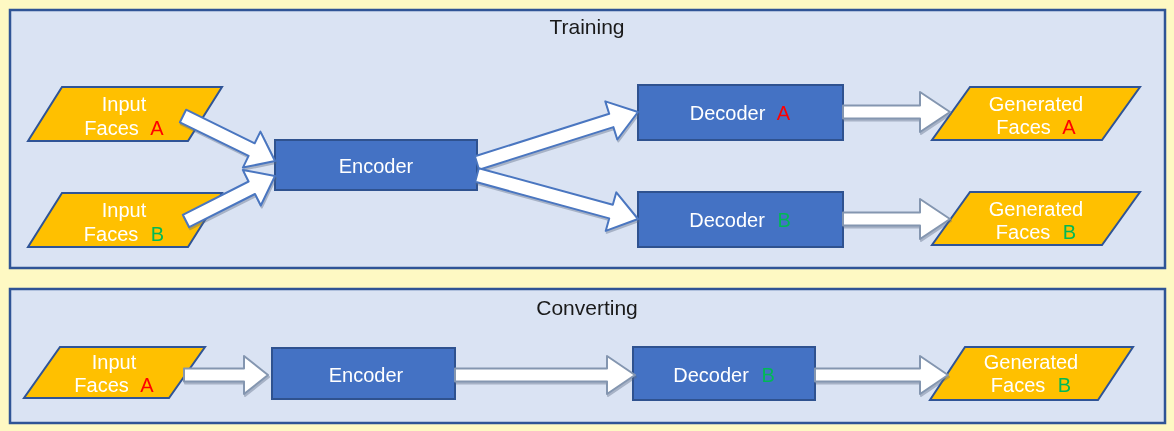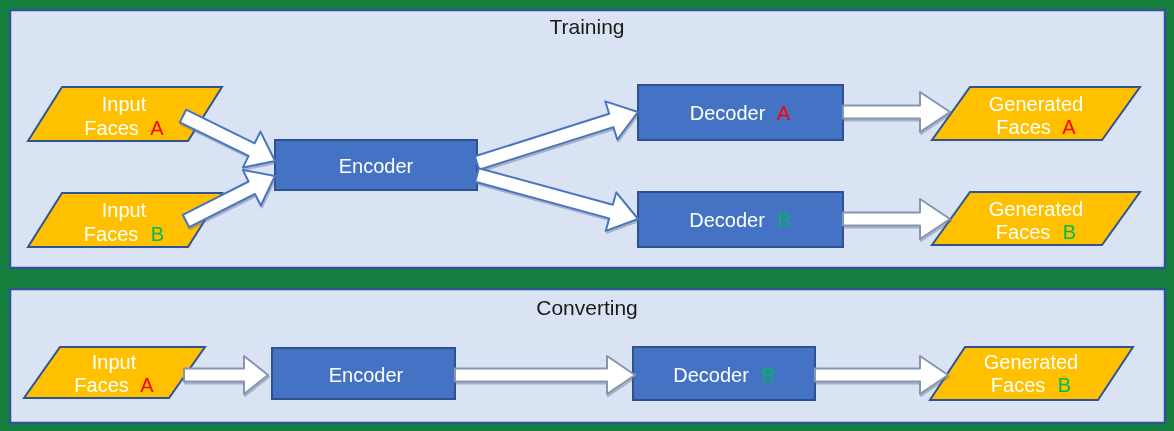--- a/index.html
+++ b/index.html
@@ -1,20 +1,20 @@
 <!DOCTYPE html>
 <html><head>
 <meta charset="utf-8">
 <style>
   html, body { margin: 0; padding: 0; background: #ffffff; }
   .stage {
     position: relative;
     width: 1174px;
     height: 431px;
-    background: #15803d;
+    background: #fef9c3;
     font-family: "Liberation Sans", sans-serif;
   }
   svg { display: block; }
   .panel  { stroke-width: 2.5px; }
   .box    { stroke-width: 2px; }
   .para   { stroke-width: 2px; }
   .arrow  { stroke-width: 2px; stroke-linejoin: round;
             filter: drop-shadow(1px 2px 0.5px rgba(90,105,130,0.40)); }
   .title  { font-size: 21px; text-anchor: middle; }
   .shape-label { font-size: 20px; text-anchor: middle; dominant-baseline: central; }

